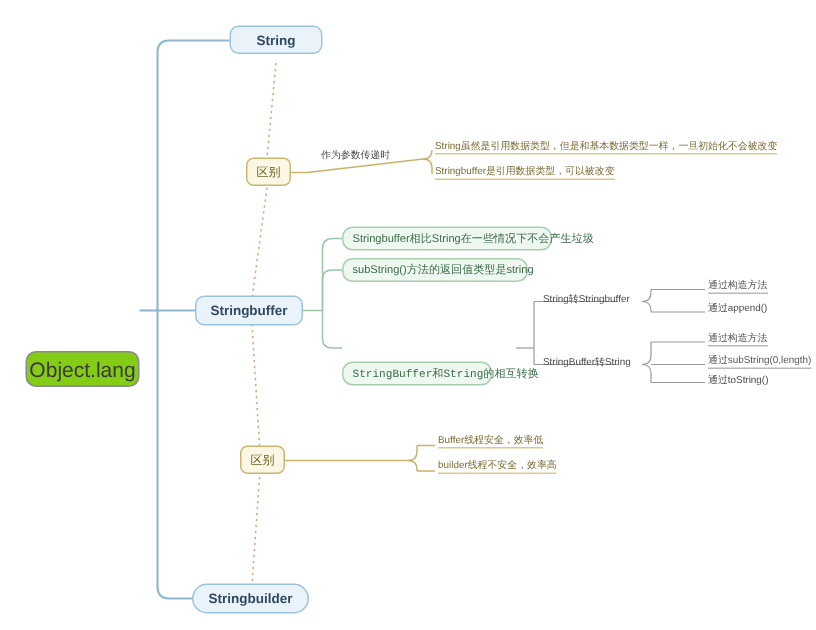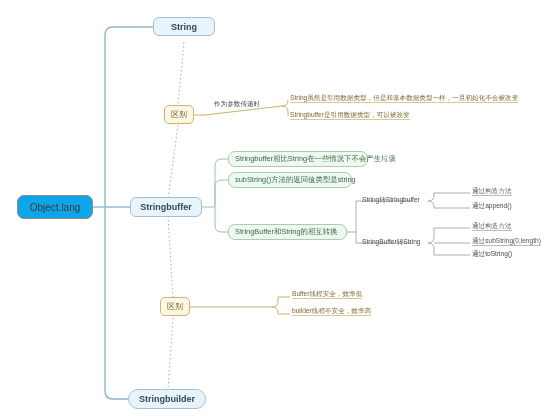--- a/index.html
+++ b/index.html
@@ -34,24 +34,25 @@
     align-items: center;
     justify-content: center;
     white-space: nowrap;
     border-radius: 5px;
     border: 1px solid #999;
     background: #fafafa;
     color: #333;
   }
   .node-root {
     border: 1.4px solid #8a8a8a;
-    background: #0ea5e9;
+    background: #84cc16;
     border-radius: 7px;
-    font-size: 10px;
+    font-size: 14px;
     color: #3a3a3a;
+    margin-top: 39px;
   }
   .node-blue {
     border: 1px solid #9cc3de;
     background: #eaf3fa;
     border-radius: 6px;
     font-size: 9px;
     color: #2f4a5e;
     font-weight: bold;
   }
   .node-yellow {
@@ -172,21 +173,21 @@
   <div class="leaf leaf-yellow" style="left:290px; top:111px;">Stringbuffer是引用数据类型，可以被改变</div>
 
   <div class="node node-green" style="left:228px; top:172px; width:124px; height:16px;">
     <span>subString()方法的返回值类型是string</span>
   </div>
 
   <div class="node node-green" style="left:228px; top:151px; width:140px; height:16px;">
     <span>Stringbuffer相比String在一些情况下不会产生垃圾</span>
   </div>
 
-  <div class="node node-green" style="left:228px; top:224px; width:119px; height:16px;">
+  <div class="node node-green" style="left:228px; top:241px; width:100px; height:16px;font-family:Liberation Mono, monospace;">
     <span>StringBuffer和String的相互转换</span>
   </div>
 
   <div class="leaf leaf-plain" style="left:362px; top:196px;">String转Stringbuffer</div>
 
   <div class="leaf leaf-plain" style="left:362px; top:238px;">StringBuffer转String</div>
 
   <div class="leaf leaf-gray" style="left:472px; top:187px;">通过构造方法</div>
 
   <div class="leaf leaf-plain" style="left:472px; top:202px;">通过append()</div>

